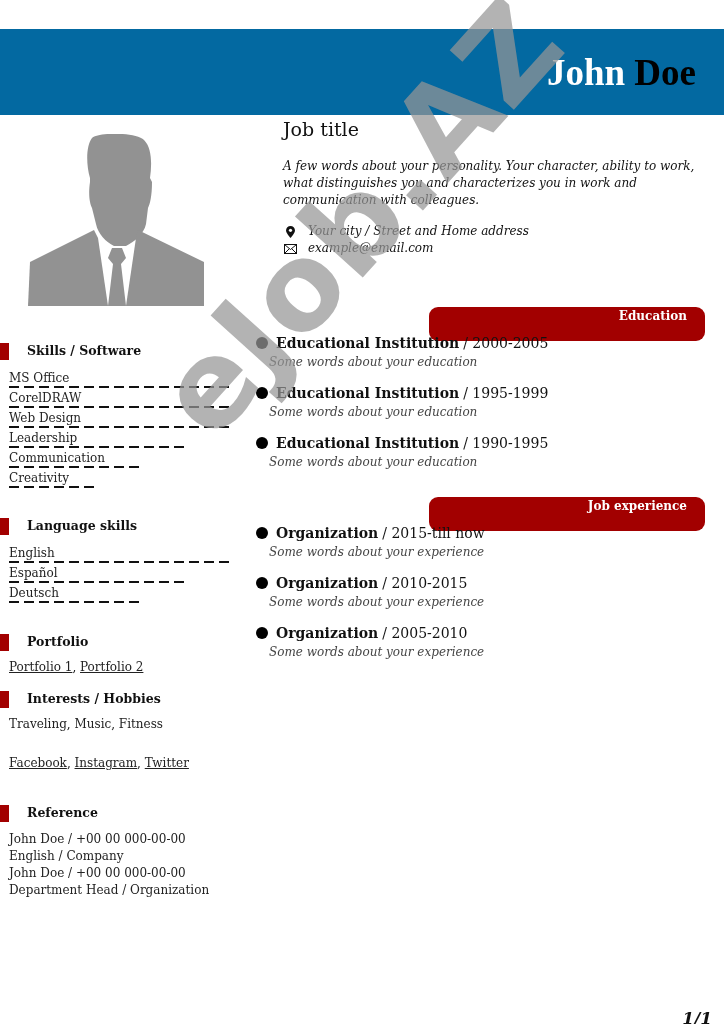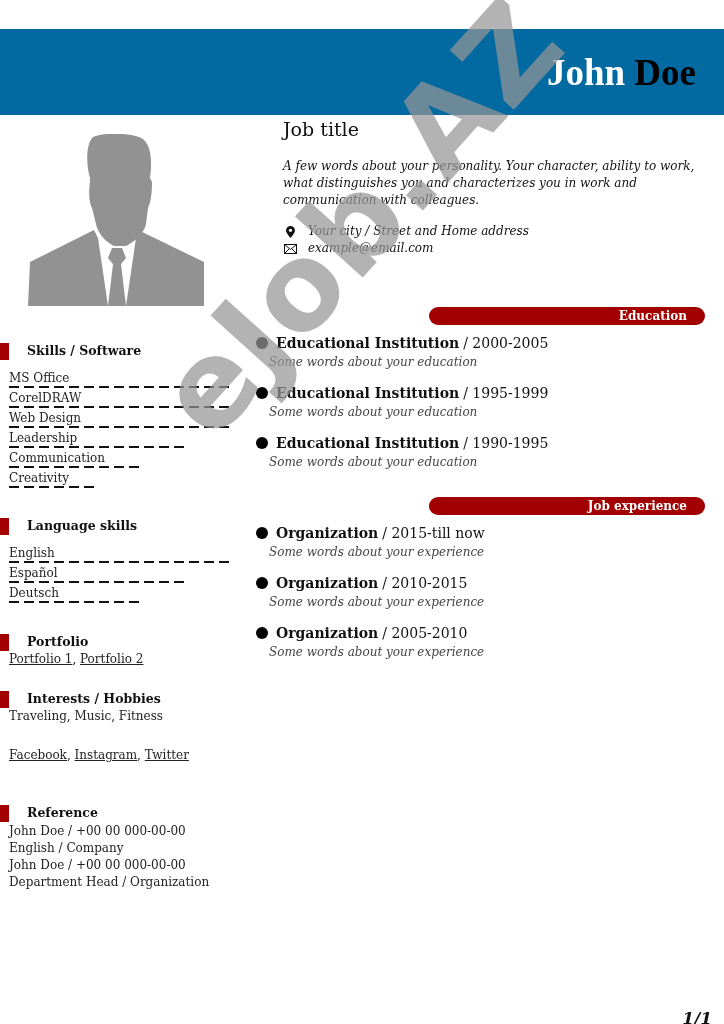--- a/index.html
+++ b/index.html
@@ -21,38 +21,38 @@
   .photo { position: absolute; left: 28px; top: 134px; width: 176px; height: 172px; }
 
   .right { position: absolute; left: 283px; top: 118px; width: 430px; }
   .job-title { font-size: 19px; color: #111; font-family: "DejaVu Serif", serif; }
   .about { margin-top: 18px; font-style: italic; font-size: 12px; line-height: 17px; color: #111; }
   .contacts { margin-top: 14px; font-size: 12px; line-height: 17px; font-style: italic; color: #111; }
   .contact-row { display: flex; align-items: center; gap: 11px; }
   .contact-row .ic { width: 14px; display: inline-flex; justify-content: center; font-style: normal; font-size: 11px; }
 
   .band {
-    position: absolute; left: 429px; width: 276px; height: 18px;
+    position: absolute; left: 429px; width: 276px; height: 34px;
     background: #a20000; border-radius: 9px;
     color: #fff; font-weight: bold; font-size: 12px; text-align: right;
     padding-right: 18px; line-height: 18px;
   }
   .entries { position: absolute; left: 256px; width: 440px; }
   .entry { height: 50px; }
   .entry-head { display: flex; align-items: center; font-size: 14px; color: #111; }
   .bullet { width: 12px; height: 12px; border-radius: 50%; background: #000; margin-right: 8px; }
   .entry-head b { font-weight: bold; }
   .entry-head .period { font-size: 14px; margin-left: 4px; }
   .entry-desc { margin-left: 13px; margin-top: 4px; font-size: 12px; font-style: italic; color: #444; }
 
   .left-section { position: absolute; left: 0; width: 250px; }
   .sec-title { position: relative; height: 18px; display: flex; align-items: flex-start; }
   .sec-mark { position: absolute; left: 0; top: 0; width: 9px; height: 17px; background: #a20000; }
   .sec-title span { margin-left: 27px; font-weight: bold; font-size: 12.5px; color: #111; }
-  .sec-body { margin-left: 9px; margin-top: 0; font-size: 12px; color: #222; }
+  .sec-body { margin-left: 9px; margin-top: 8px; font-size: 12px; color: #222; }
   .skill { position: relative; height: 20px; line-height: 14px; }
   .skill .bar { position: absolute; left: 0; top: 15px; height: 2px;
     background-image: repeating-linear-gradient(90deg, #111 0 10px, transparent 10px 15px); }
   .link { text-decoration: underline; color: #222; }
   .ref-line { line-height: 17px; }
 
   .watermark {
     position: absolute; left: 130px; top: 370px;
     font-family: "DejaVu Sans", sans-serif; font-weight: bold; font-size: 120px;
     color: rgba(150,150,150,0.72); transform: rotate(-48deg); transform-origin: left top;

